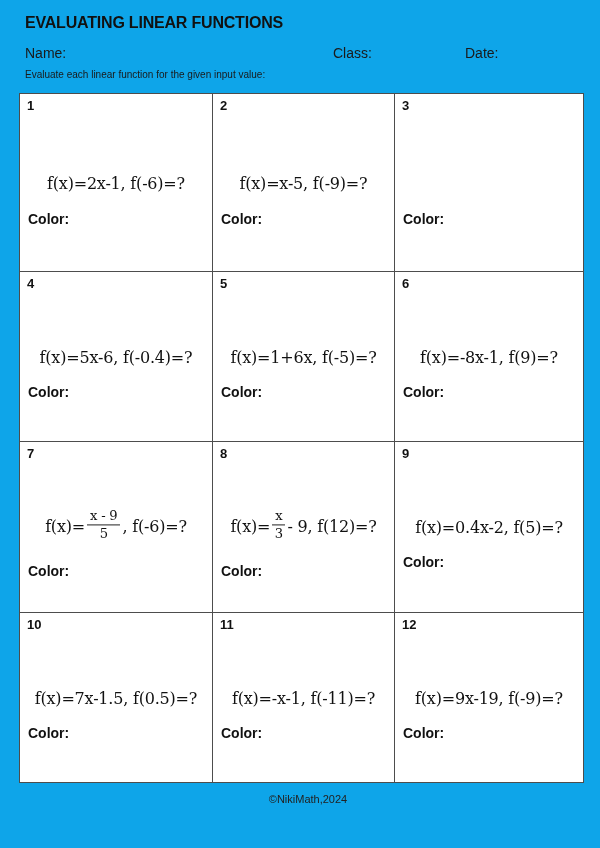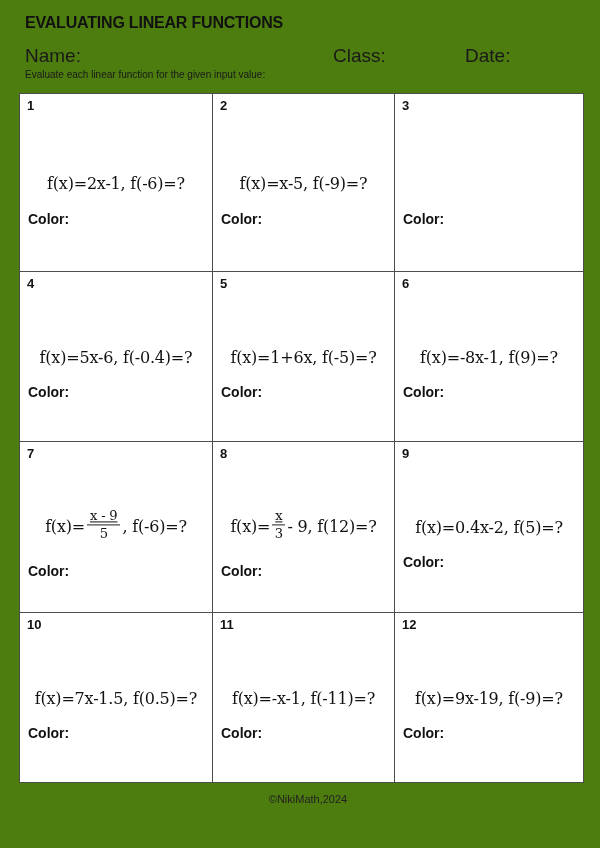--- a/index.html
+++ b/index.html
@@ -1,21 +1,21 @@
 <!DOCTYPE html>
 <html><head>
 <meta charset="utf-8">
 <style>
   * { margin: 0; padding: 0; box-sizing: border-box; }
   html, body { background: #ffffff; }
   .page {
     position: relative;
     width: 600px;
     height: 848px;
-    background: #4d7c0f;
+    background: #0ea5e9;
     font-family: "Liberation Sans", sans-serif;
     color: #1a1a1a;
     overflow: hidden;
   }
   .title {
     position: absolute;
     left: 25px; top: 14px;
     font-size: 16px;
     font-weight: 700;
     letter-spacing: -0.2px;
@@ -26,21 +26,21 @@
     left: 330px; top: 14px;
     font-family: "DejaVu Serif", serif;
     font-weight: 700;
     font-size: 14.5px;
     letter-spacing: 0.5px;
     color: #111;
   }
   .field-label {
     position: absolute;
     top: 45px;
-    font-size: 19px;
+    font-size: 14px;
     color: #1a1a1a;
   }
   .name-label  { left: 25px; }
   .class-label { left: 333px; }
   .date-label  { left: 465px; }
   .instruction {
     position: absolute;
     left: 25px; top: 69px;
     font-size: 10px;
     color: #1a1a1a;
@@ -85,21 +85,20 @@
     text-align: center;
     font-size: 0.82em;
     line-height: 1.15;
     margin: 0 2px;
     position: relative;
     top: -2px;
   }
   .frac .fnum {
     border-bottom: 1.3px solid #222;
     padding: 0 3px 1px 3px;
-    text-decoration: underline;
   }
   .frac .fden { padding-top: 1px; }
   .qcolor {
     position: absolute;
     left: 8px; top: 66%;
     font-size: 14px;
     font-weight: 700;
     color: #111;
   }
   .has-frac .qcolor { top: 71%; }

